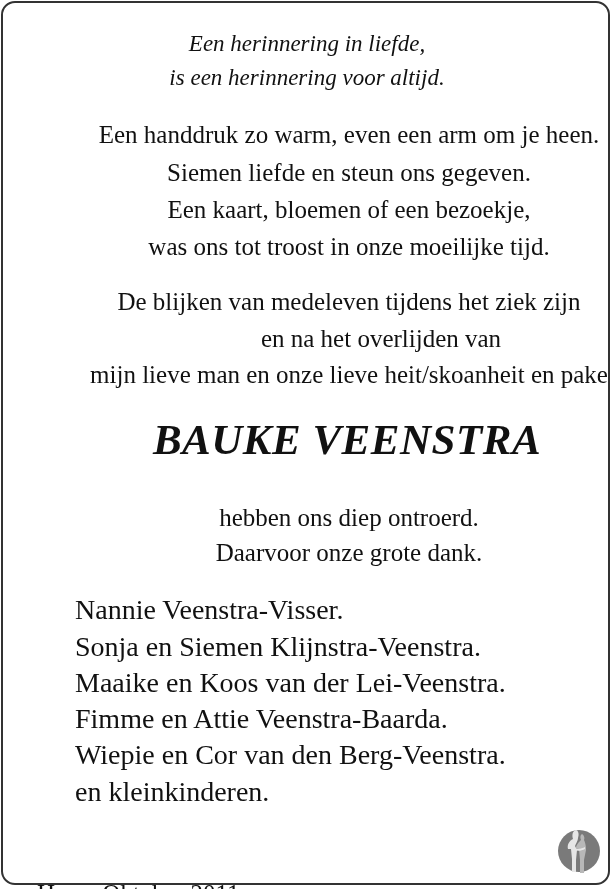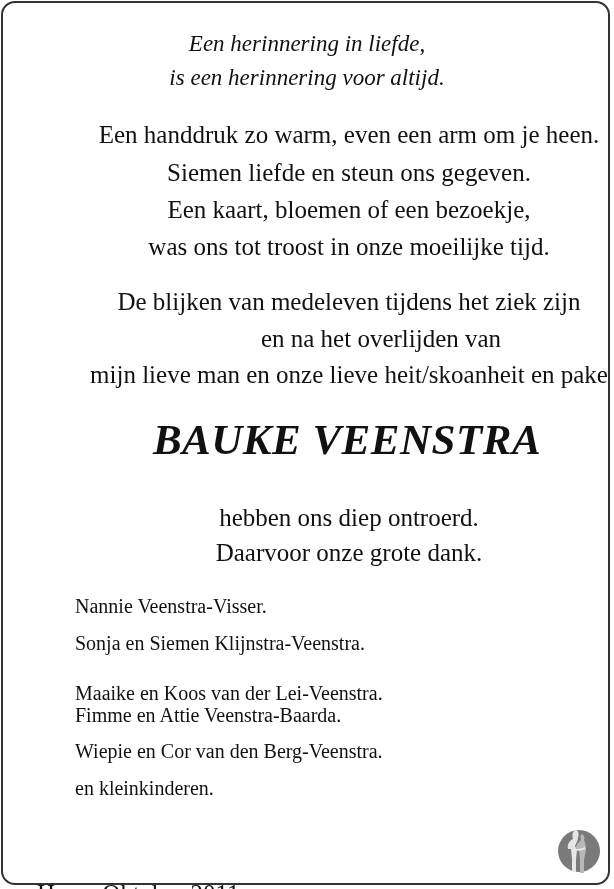--- a/index.html
+++ b/index.html
@@ -43,21 +43,21 @@
     }
     .name {
       font-style: italic;
       font-weight: bold;
       font-size: 43px;
       letter-spacing: 0.5px;
     }
     .family {
       position: absolute;
       left: 75px;
-      font-size: 20px;
+      font-size: 28px;
       white-space: nowrap;
       line-height: 1;
     }
     .place-date {
       position: absolute;
       left: 37px;
       top: 833px;
       font-size: 25px;
       white-space: nowrap;
       line-height: 1;
@@ -88,21 +88,21 @@
 <div class="line body-text" style="top:326px;padding-left:32px;">en na het overlijden van</div>
 <div class="line body-text" style="top:362px;">mijn lieve man en onze lieve heit/skoanheit en pake</div>
 
 <div class="line name" style="top:418px;padding-left:40px;">BAUKE VEENSTRA</div>
 
 <div class="line body-text" style="top:505px;">hebben ons diep ontroerd.</div>
 <div class="line body-text" style="top:540px;">Daarvoor onze grote dank.</div>
 
 <div class="family" style="top:596px;">Nannie Veenstra-Visser.</div>
 <div class="family" style="top:633px;">Sonja en Siemen Klijnstra-Veenstra.</div>
-<div class="family" style="top:669px;margin-top:14px;">Maaike en Koos van der Lei-Veenstra.</div>
+<div class="family" style="top:669px;">Maaike en Koos van der Lei-Veenstra.</div>
 <div class="family" style="top:705px;">Fimme en Attie Veenstra-Baarda.</div>
 <div class="family" style="top:741px;">Wiepie en Cor van den Berg-Veenstra.</div>
 <div class="family" style="top:778px;">en kleinkinderen.</div>
 
 <div class="place-date">Heeg, Oktober 2011.</div>
 
 <div class="logo">
   <svg width="48" height="50" viewBox="0 0 48 50" xmlns="http://www.w3.org/2000/svg">
     <circle cx="24" cy="25" r="21" fill="#7a7a7a"></circle>
 

